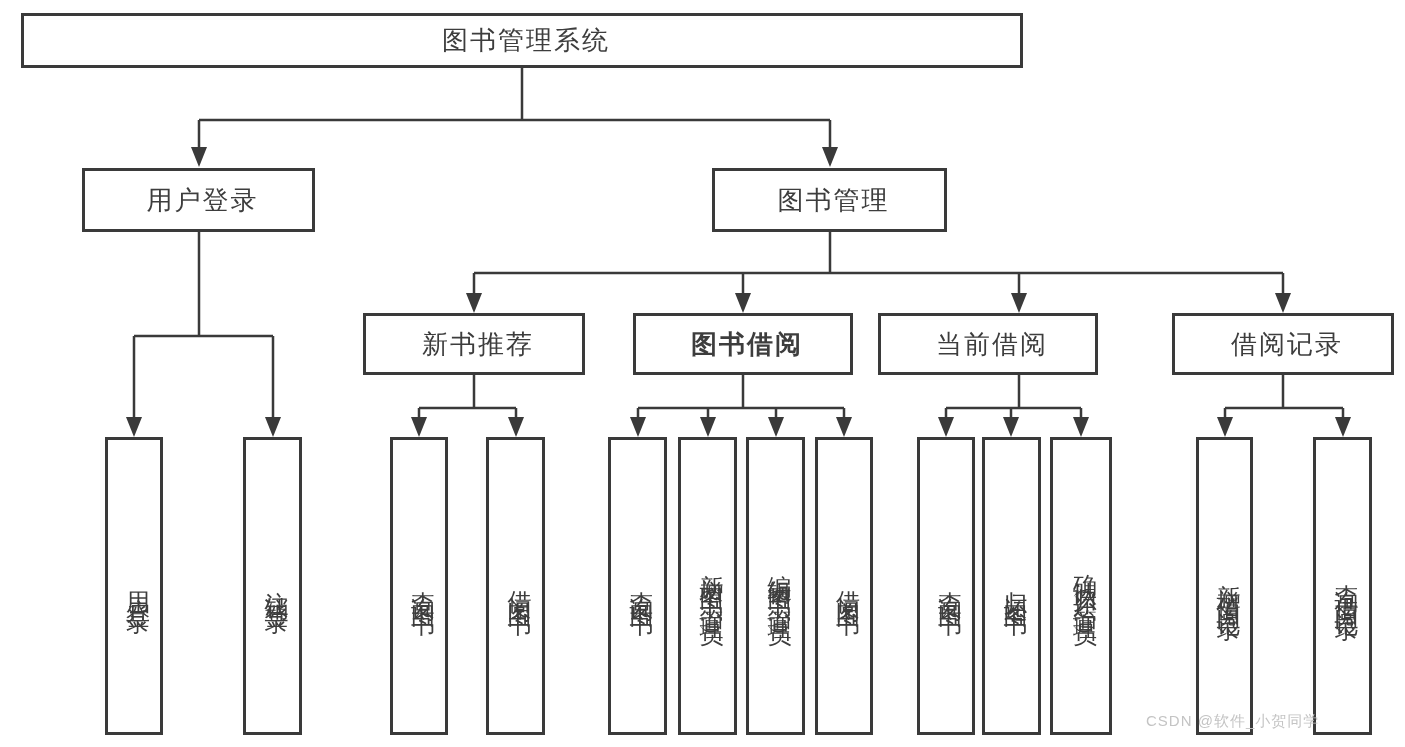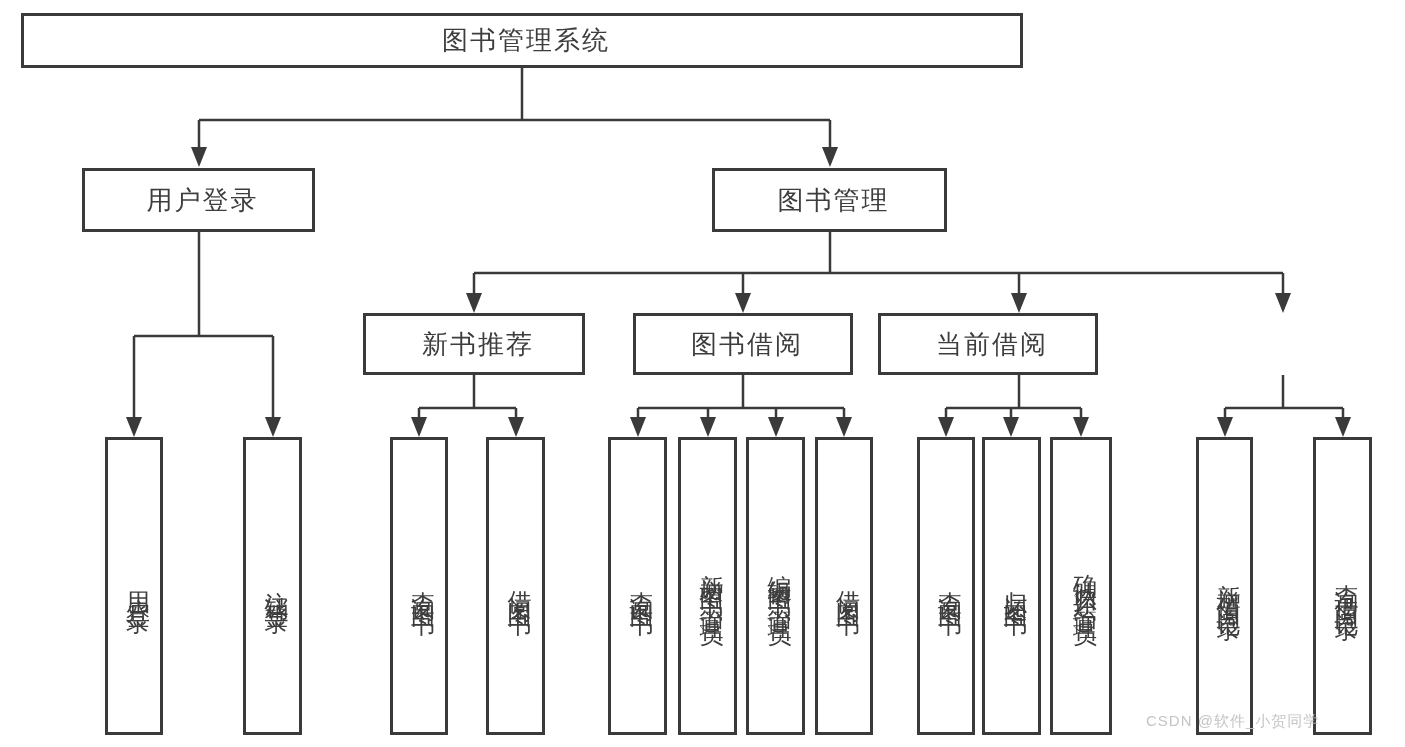--- a/index.html
+++ b/index.html
@@ -72,25 +72,28 @@
   <div class="node h" style="left:82px; top:168px; width:233px; height:64px;">
     <span>用户登录</span>
   </div>
   <div class="node h" style="left:712px; top:168px; width:235px; height:64px;">
     <span>图书管理</span>
   </div>
 
   <div class="node h" style="left:363px; top:313px; width:222px; height:62px;">
     <span>新书推荐</span>
   </div>
-  <div class="node h" style="left:633px; top:313px; width:220px; height:62px;">
+  <div class="node h" style="left:633px; top:313px; width:220px; height:62px;font-weight:bold;">
     <span>图书借阅</span>
   </div>
   <div class="node h" style="left:878px; top:313px; width:220px; height:62px;">
     <span>当前借阅</span>
+  </div>
+  <div class="node h" style="left:1172px; top:313px; width:222px; height:62px;">
+    <span>借阅记录</span>
   </div>
 
   <div class="node leaf" style="left:105px; top:437px; width:58px; height:298px;">
     <span class="vtext">用户登录</span>
   </div>
   <div class="node leaf" style="left:243px; top:437px; width:59px; height:298px;">
     <span class="vtext">注销登录</span>
   </div>
 
   <div class="node leaf" style="left:390px; top:437px; width:58px; height:298px;">

